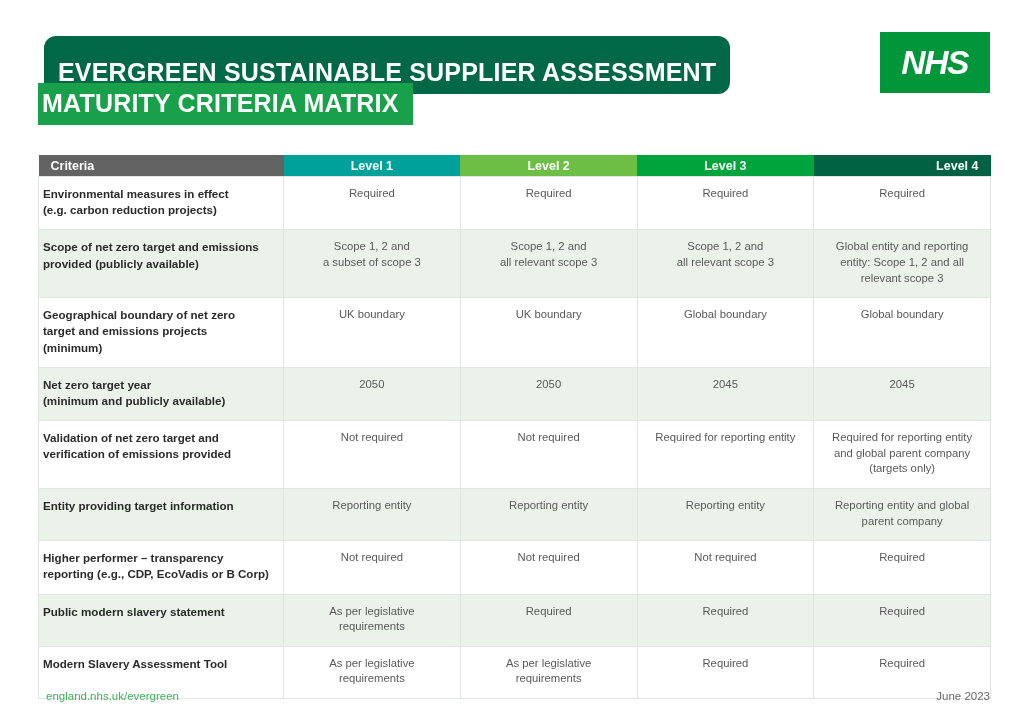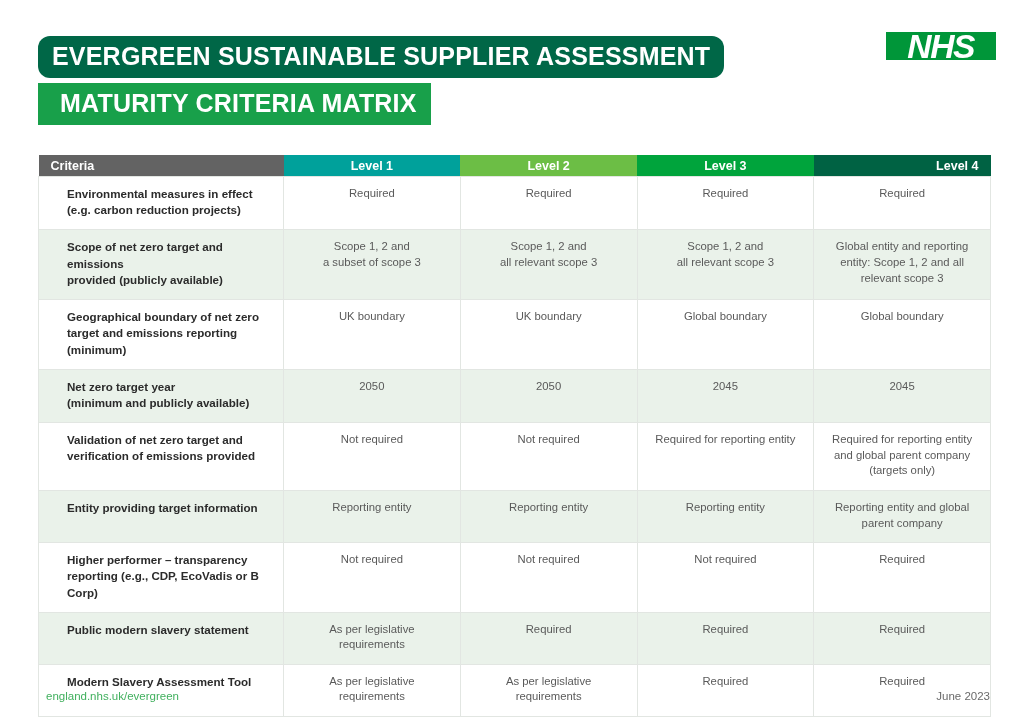--- a/index.html
+++ b/index.html
@@ -17,51 +17,51 @@
 
   
   .header {
     position: absolute;
     top: 0; left: 0;
     width: 1024px;
     height: 150px;
   }
   .title-bar-1 {
     position: absolute;
-    left: 38px;
+    left: 44px;
     top: 36px;
     background: #006747;
     color: #ffffff;
     font-size: 25px;
     font-weight: bold;
     letter-spacing: 0.2px;
-    padding: 8px 14px 9px 14px;
+    padding: 24px 14px 9px 14px;
     line-height: 1;
     white-space: nowrap;
     border-radius: 12px;
   }
   .title-bar-2 {
     position: absolute;
     left: 38px;
     top: 83px;
     background: #18a04a;
     color: #ffffff;
     font-size: 25px;
     font-weight: bold;
     letter-spacing: 0.2px;
-    padding: 8px 14px 9px 22px;
+    padding: 8px 14px 9px 4px;
     line-height: 1;
     white-space: nowrap;
   }
   .nhs-logo {
     position: absolute;
-    right: 28px;
+    right: 34px;
     top: 32px;
     width: 110px;
-    height: 28px;
+    height: 61px;
     background: #009639;
     display: flex;
     align-items: center;
     justify-content: center;
   }
   .nhs-logo .nhs-text {
     color: #ffffff;
     font-family: "Liberation Sans", sans-serif;
     font-weight: bold;
     font-style: italic;
@@ -109,21 +109,21 @@
     color: #5a5a5a;
     text-align: center;
     line-height: 1.38;
   }
   table.matrix tbody td.crit {
     text-align: left;
     color: #2b2b2b;
     font-weight: bold;
     font-size: 11.6px;
     line-height: 1.4;
-    padding-left: 28px;
+    padding-left: 4px;
     margin-left: 14px;
   }
   tbody tr.shade td { background: #eaf2ea; }
   tbody tr.plain td { background: #ffffff; }
 
   .cell-lines span { display: block; }
 
   
   .footer {
     position: absolute;
@@ -235,21 +235,21 @@
               <span>Global entity and reporting</span>
               <span>entity: Scope 1, 2 and all</span>
               <span>relevant scope 3</span>
             </div>
           </td>
         </tr>
         <tr class="plain">
           <td class="crit">
             <div class="cell-lines">
               <span>Geographical boundary of net zero</span>
-              <span>target and emissions reporting</span>
+              <span>target and emissions projects</span>
               <span>(minimum)</span>
             </div>
           </td>
           <td>
             <div class="cell-lines">
               <span>UK boundary</span>
             </div>
           </td>
           <td>
             <div class="cell-lines">

